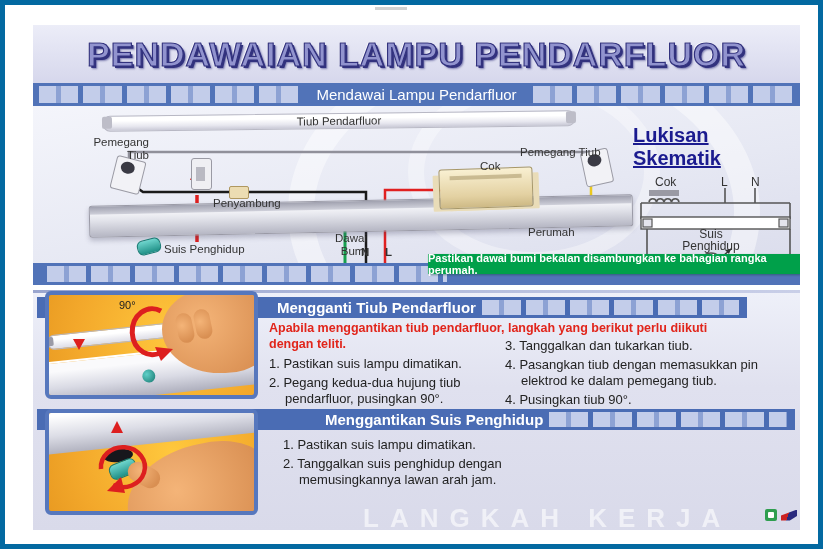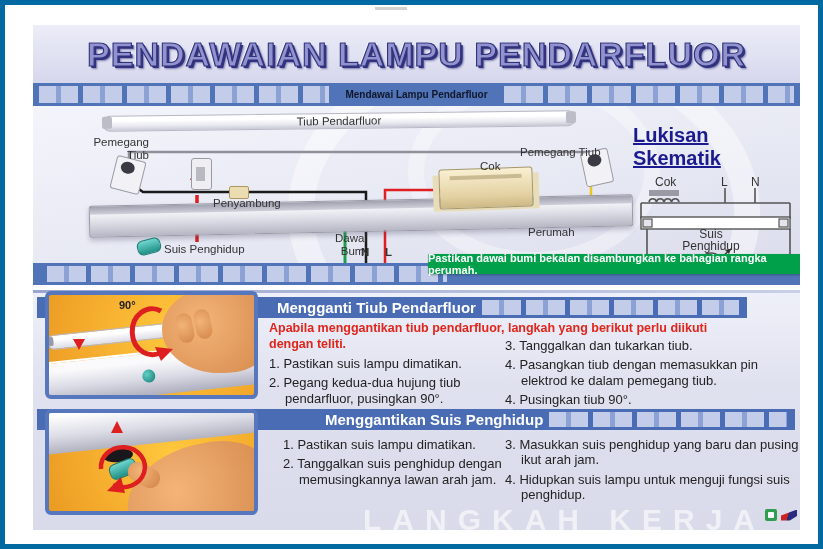--- a/index.html
+++ b/index.html
@@ -15,21 +15,21 @@
   .main-title{font-size:34px;font-weight:800;letter-spacing:1px;color:#9193ce;
               -webkit-text-stroke:1.2px #32327e;
               text-shadow:2px 2px 0 #32327e,3px 3px 2px rgba(50,50,126,.55),-1px -1px 0 #ffffff;}
 
   
   .bar{position:absolute;left:0;width:767px;background:#5173b8;}
   .bar-top{top:58px;height:23px;display:flex;align-items:center;}
   .checkers{flex:1;height:17px;margin:0 6px;
             background:repeating-linear-gradient(90deg,#c3cdea 0 17px,rgba(0,0,0,0) 17px 22px),
                        repeating-linear-gradient(90deg,#8da2d4 0 39px,rgba(0,0,0,0) 39px 44px);}
-  .bar-title{color:#0f172a;font-weight:bold;font-size:10px;white-space:nowrap;padding:0 10px;}
+  .bar-title{color:#ffffff;font-weight:normal;font-size:15px;white-space:nowrap;padding:0 10px;}
   .bar-bottom{top:238px;height:22px;border-bottom:2px solid #ffffff;}
   .bar-bottom .checkers{position:absolute;left:14px;top:3px;width:400px;height:16px;margin:0;}
   .under-line{position:absolute;left:0;top:265px;width:767px;height:3px;
               background:linear-gradient(90deg,#9aa6cf,#c9cfe8);}
 
   
   .diagram{position:absolute;left:0;top:81px;width:767px;height:179px;overflow:hidden;
            background:linear-gradient(170deg,#f4f5fb 0%,#e6e8f3 55%,#d9dbeb 100%);}
   .swirl{position:absolute;right:40px;top:-70px;width:420px;height:300px;border-radius:50%;
          border:26px solid rgba(255,255,255,.45);}
@@ -74,21 +74,21 @@
   .schematic{position:absolute;left:600px;top:18px;width:167px;height:140px;}
   .schematic-title{font-size:20px;font-weight:bold;color:#1b1b8f;text-decoration:underline;margin-bottom:2px;}
 
   .warning-banner{position:absolute;left:395px;top:148px;width:372px;height:20px;background:#00a04a;z-index:6;
                   color:#fff;font-size:11px;font-weight:bold;display:flex;align-items:center;justify-content:center;
                   box-shadow:1px 1px 2px rgba(0,60,30,.4);}
 
   
   .lower{position:absolute;left:0;top:268px;width:767px;height:237px;
          background:linear-gradient(#eef0f9 0%,#e0e1ef 40%,#d9daea 100%);}
-  .watermark{position:absolute;left:330px;top:478px;font-size:30px;font-weight:bold;letter-spacing:11px;
+  .watermark{position:absolute;left:330px;top:478px;font-size:26px;font-weight:bold;letter-spacing:11px;
              color:rgba(255,255,255,.6);white-space:nowrap;z-index:2;}
 
   .section-bar{position:absolute;left:4px;width:710px;height:21px;background:#4a6cb4;z-index:3;
                display:flex;align-items:center;}
   .section-bar .stitle{color:#fff;font-weight:bold;font-size:15px;padding-left:240px;white-space:nowrap;}
   .section-bar .checkers{height:15px;margin-right:8px;}
   .sbar1{top:272px;} .sbar2{top:384px;padding-left:48px;}
 
   .photo{position:absolute;left:12px;width:205px;border:4px solid #5677bd;border-radius:6px;overflow:hidden;z-index:4;
          background:radial-gradient(circle at 60% 40%,#ffc83d 0%,#f3a82b 70%,#e99b22 100%);}
@@ -100,21 +100,21 @@
   .p1-fixture::after{content:"";position:absolute;left:108px;top:16px;width:13px;height:13px;border-radius:50%;
               background:radial-gradient(circle at 35% 35%,#5fd0c8,#17766e);}
   .p1-tube{position:absolute;left:-2px;top:30px;width:198px;height:13px;border-radius:7px;transform:rotate(-6deg);
            background:linear-gradient(#ffffff 30%,#dcdce6);border:1px solid #b8b8c4;}
   .p1-tube::before{content:"";position:absolute;left:-3px;top:1px;width:8px;height:9px;background:#9a9aa6;border-radius:2px;}
   .hand{position:absolute;background:radial-gradient(circle at 35% 40%,#f4b478,#d98f52 80%);}
   .p1-hand{right:-20px;top:-8px;width:112px;height:86px;border-radius:52% 44% 46% 54%;}
   .p1-finger{position:absolute;width:16px;height:30px;border-radius:8px;transform:rotate(-12deg);}
   .p1-redmark{position:absolute;left:24px;top:44px;width:0;height:0;border-left:6px solid transparent;
               border-right:6px solid transparent;border-top:11px solid #dd1f1f;}
-  .p1-note{position:absolute;left:70px;top:4px;font-size:11px;font-weight:bold;color:#222;text-align:right;}
+  .p1-note{position:absolute;left:70px;top:4px;font-size:11px;font-weight:normal;color:#222;text-align:right;}
 
   .p2-fixture{position:absolute;left:-12px;top:-20px;width:238px;height:50px;transform:rotate(-6deg);
               background:linear-gradient(#ffffff 25%,#dcdde6 65%,#b2b3c0);}
   .p2-hole{position:absolute;left:54px;top:36px;width:30px;height:13px;border-radius:50%;background:#17171c;
            transform:rotate(-6deg);}
   .p2-starter{position:absolute;left:60px;top:48px;width:26px;height:14px;border-radius:6px;transform:rotate(-22deg);
               background:linear-gradient(#6fd6ce,#1f8f86);border:1px solid #157a72;}
   .p2-hand{right:-22px;bottom:-34px;width:150px;height:100px;border-radius:55% 45% 35% 50%;transform:rotate(-14deg);}
   .p2-thumb{position:absolute;left:78px;top:52px;width:34px;height:20px;border-radius:10px;transform:rotate(28deg);}
 
@@ -270,24 +270,20 @@
         <path d="M52,56 A22,20 0 1 1 64,72" fill="none" stroke="#dd1f1f" stroke-width="4.5"></path>
         <polygon points="58,78 72,64 76,80" fill="#dd1f1f"></polygon>
         <polygon points="62,20 74,20 68,8" fill="#dd1f1f"></polygon>
       </svg>
     </div>
 
     <div class="steps s2-left">
       <div class="step">1. Pastikan suis lampu dimatikan.</div>
       <div class="step">2. Tanggalkan suis penghidup dengan memusingkannya lawan arah jam.</div>
     </div>
-    <div class="steps s2-right">
-      <div class="step">3. Masukkan suis penghidup yang baru dan pusing ikut arah jam.</div>
-      <div class="step">4. Hidupkan suis lampu untuk menguji fungsi suis penghidup.</div>
-    </div>
 
   </div>
 
   <div class="logos">
     <div class="logo-green"></div>
     <div class="logo-flag"></div>
   </div>
 </div>
 
 </body></html>

